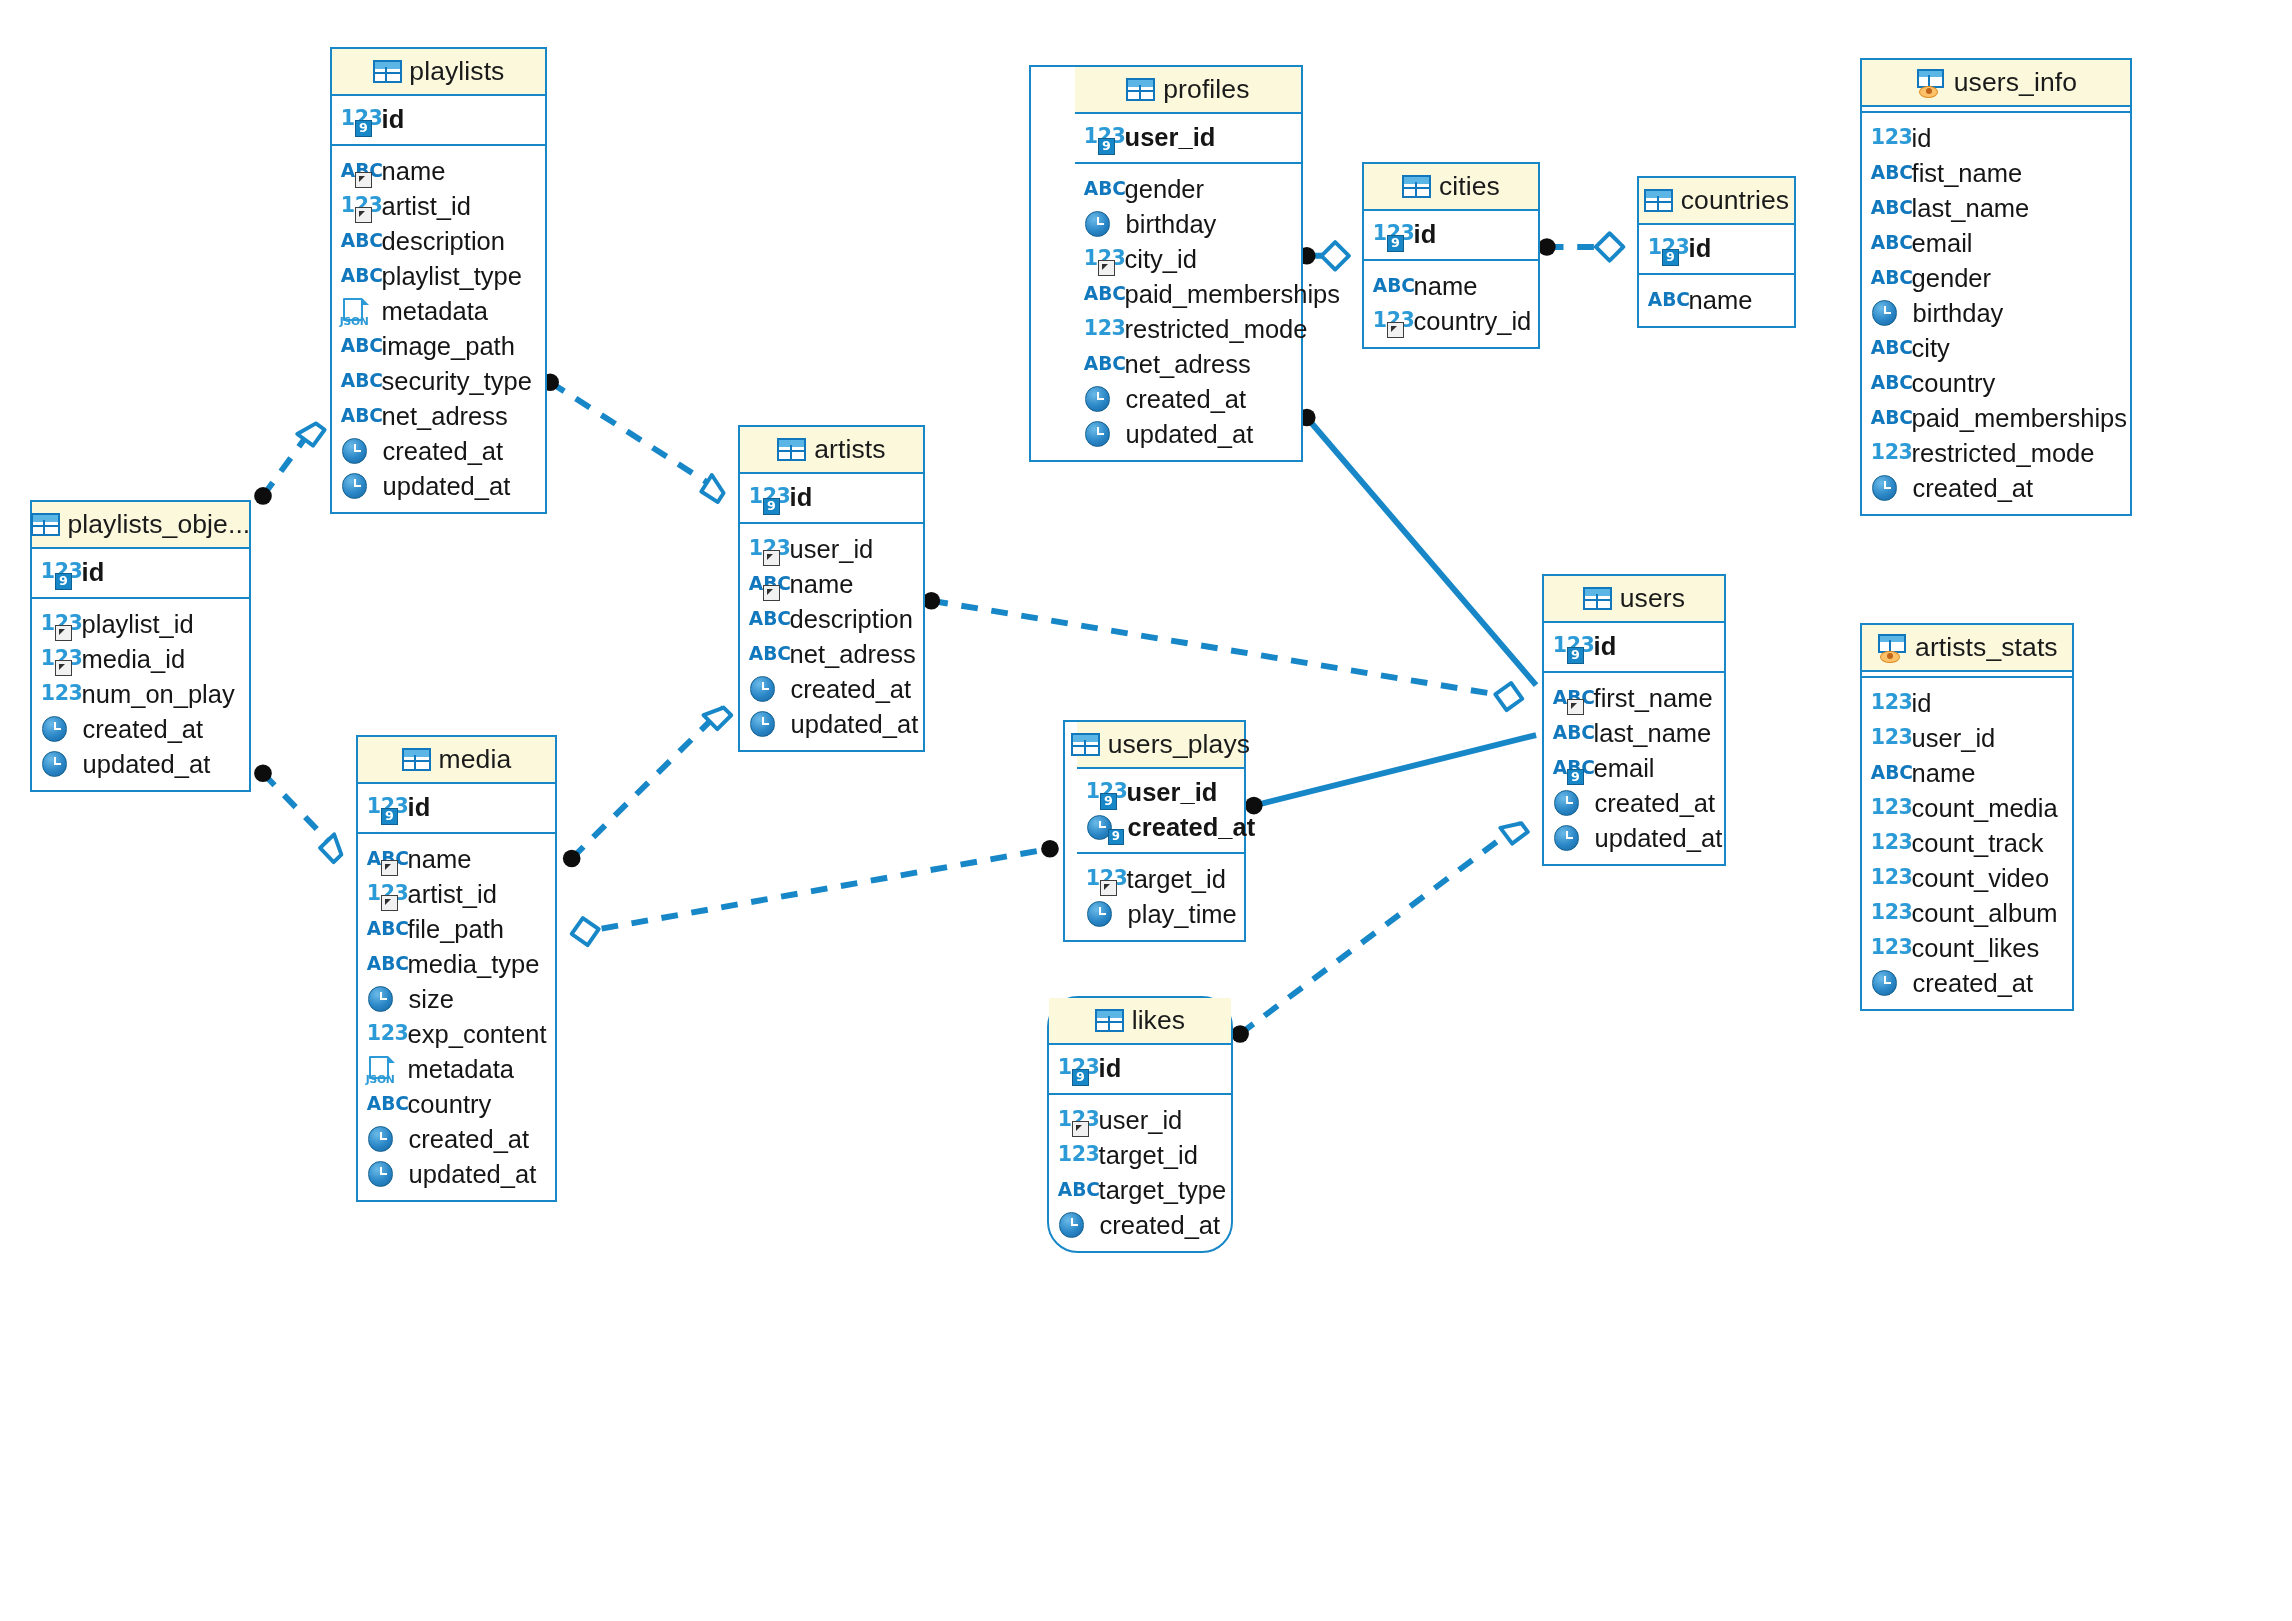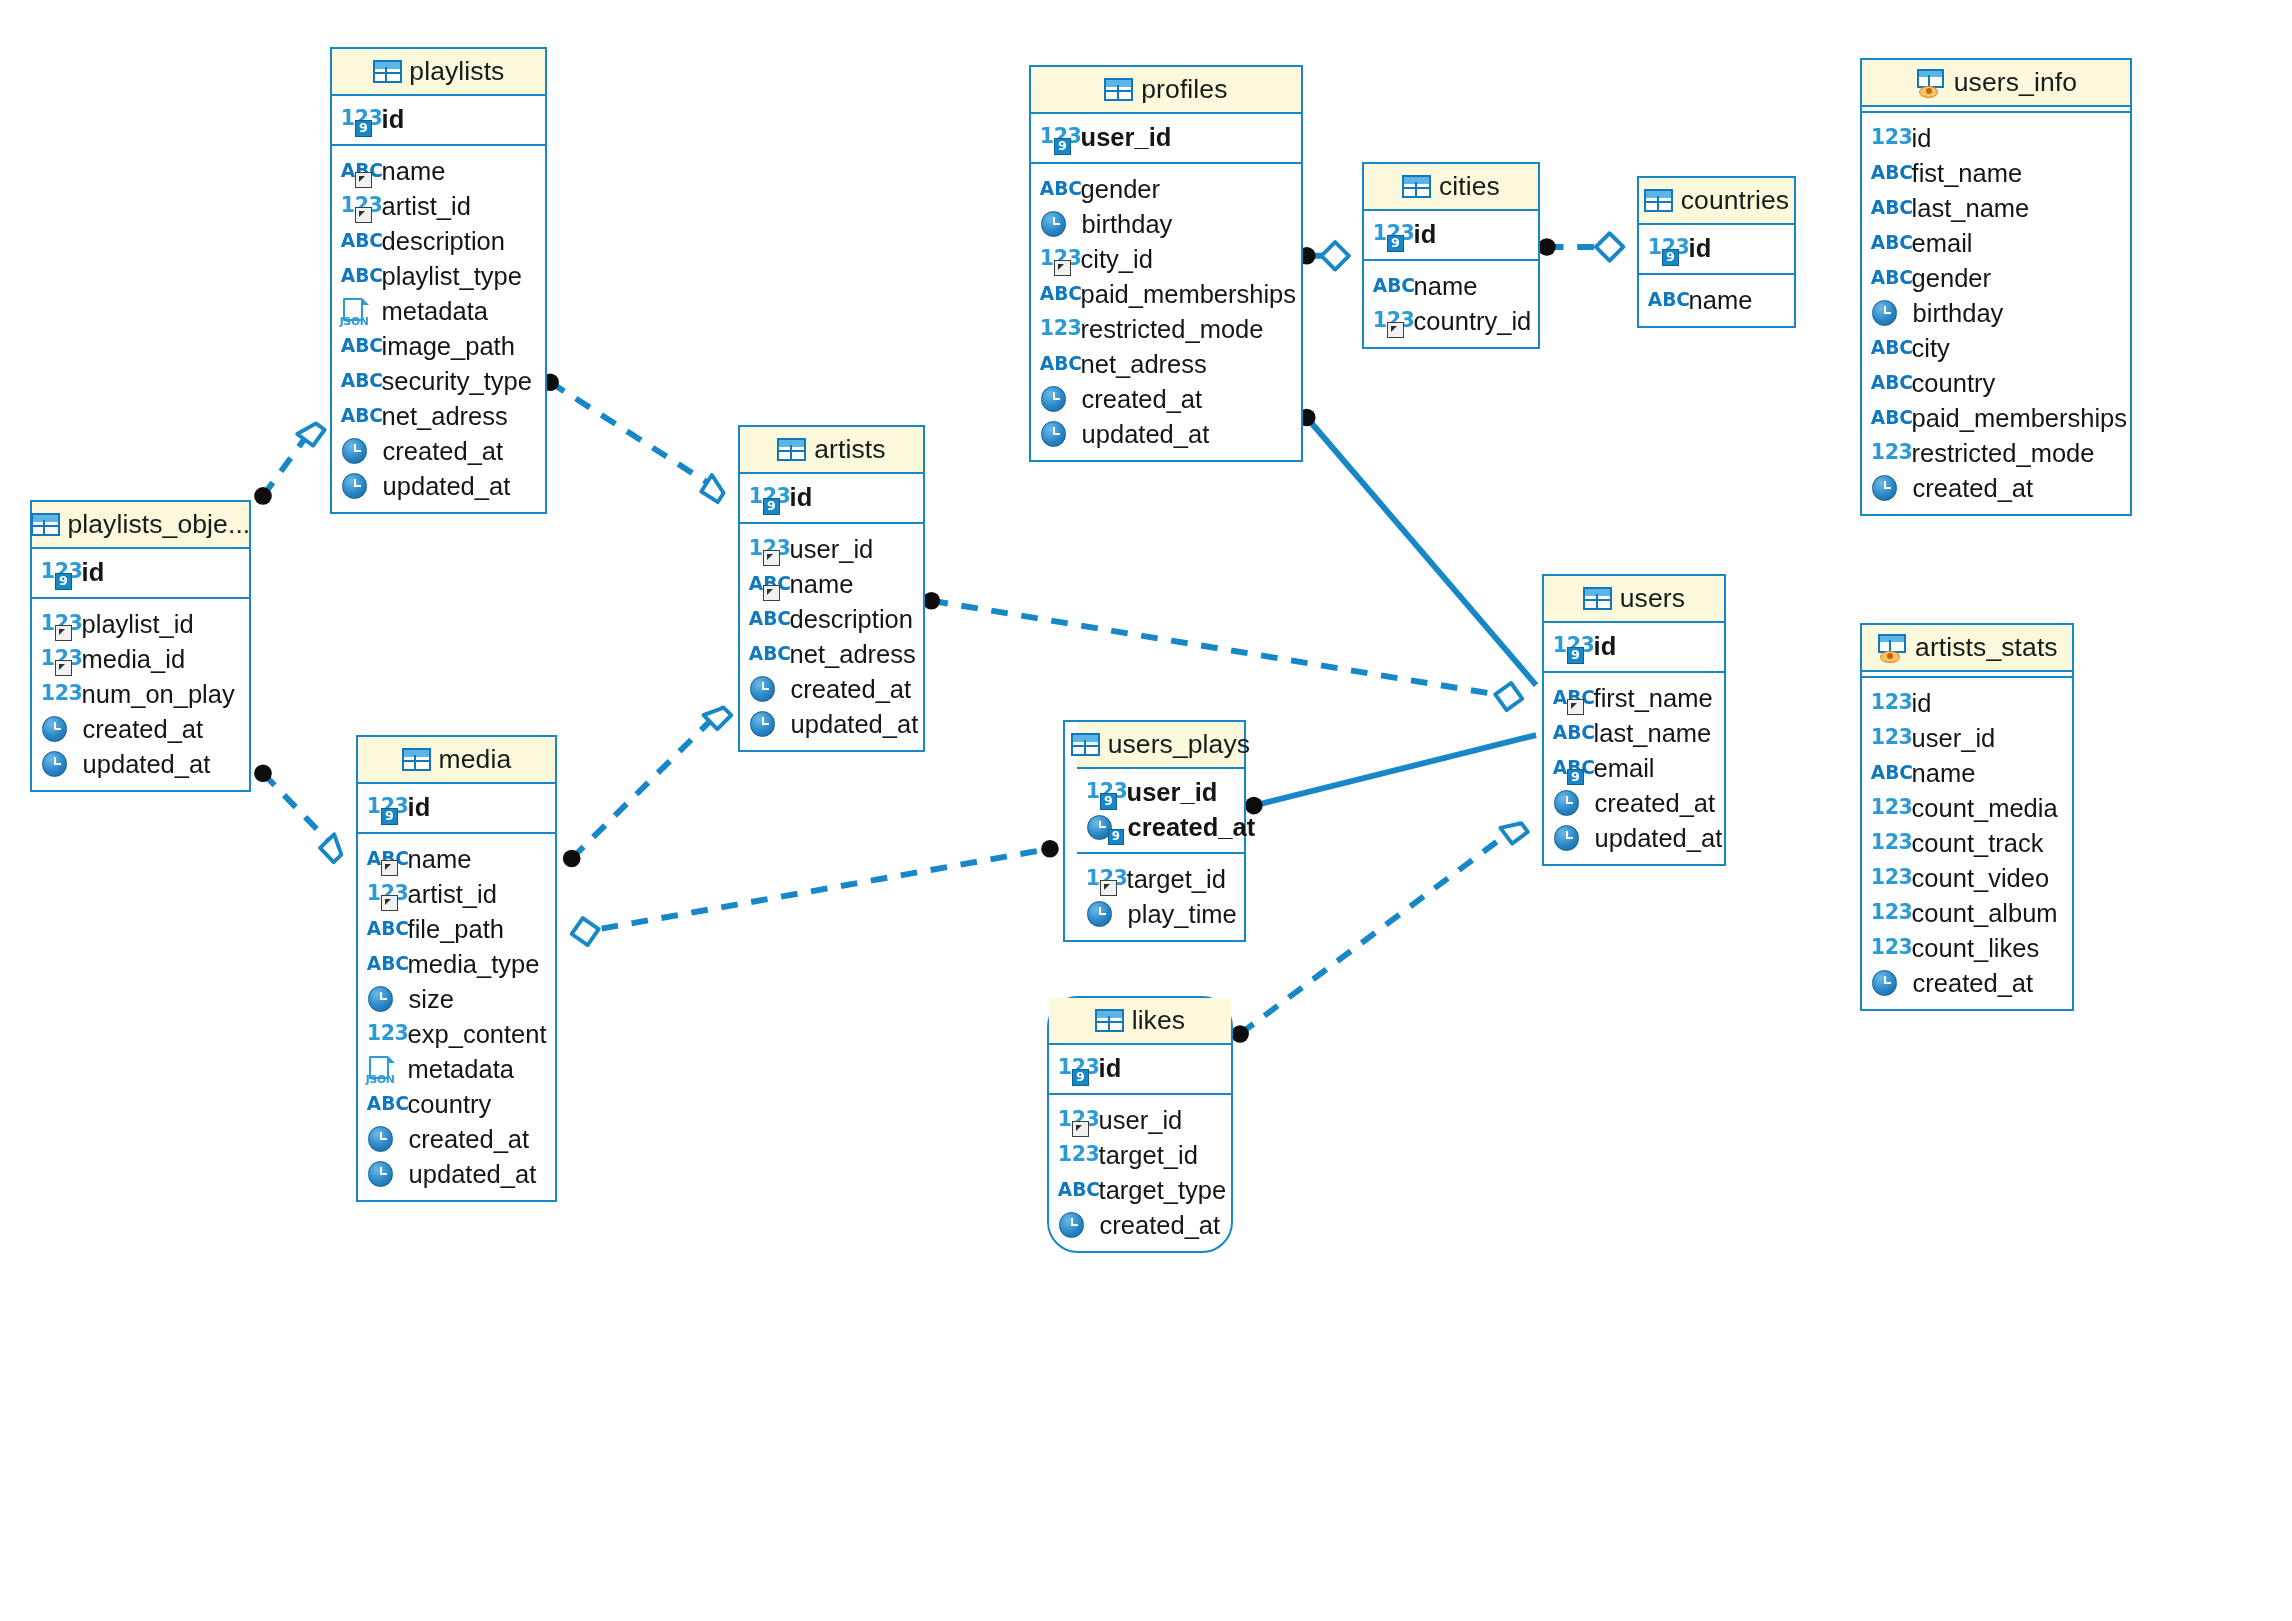--- a/index.html
+++ b/index.html
@@ -631,21 +631,21 @@
           <div class="col">
             <span class="clock">
               <span class="dial"></span>
               <span class="hh"></span>
               <span class="mh"></span>
             </span>
             <span class="cname">updated_at</span>
           </div>
         </div>
       </div>
-      <div class="entity" style="left: 1029px; top: 65px; width: 274px;">
+      <div class="entity" style="left: 1029px; top: 65px; width: 274px; padding-left: 44px;">
         <div class="ent-title">
           <span class="tbl-glyph">
             <span class="g"></span>
             <span class="hline"></span>
             <span class="vline"></span>
           </span>
           <span class="tname">profiles</span>
         </div>
         <div class="pk-block">
           <div class="col pk">

